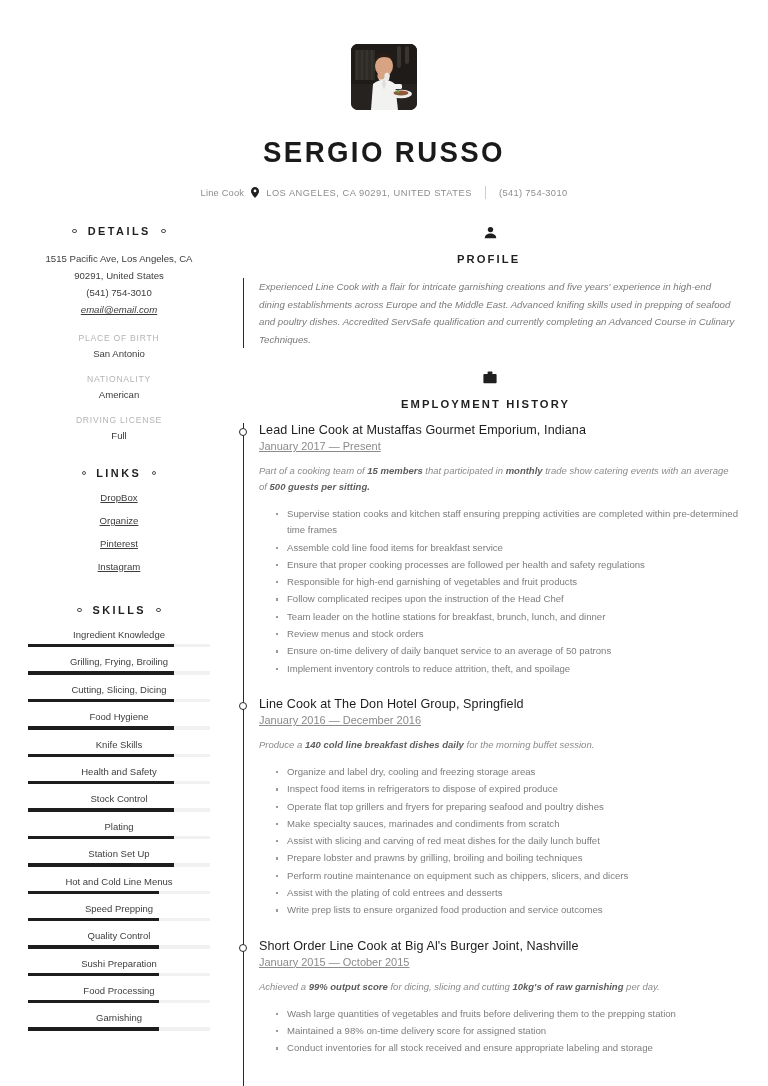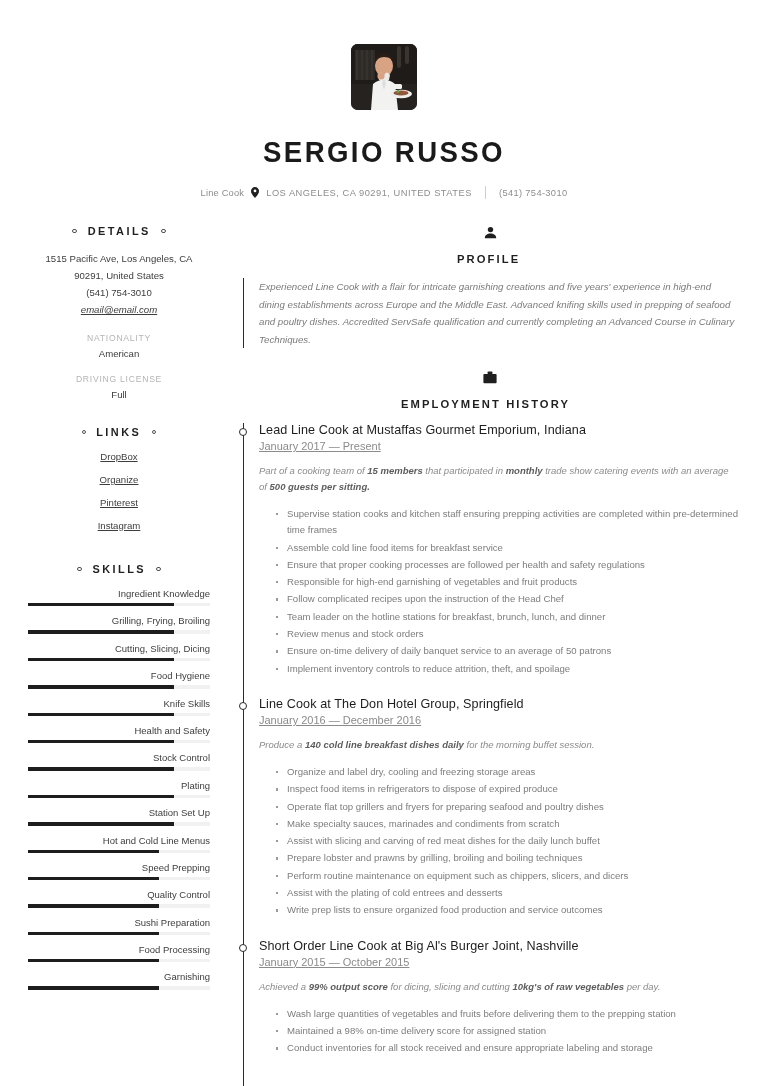--- a/index.html
+++ b/index.html
@@ -99,21 +99,21 @@
     display: block;
     font-size: 9.6px;
     color: #3d3d3d;
     text-decoration: underline;
     margin-bottom: 12px;
   }
 
   .skills { margin-top: 2px; }
   .skill { margin-bottom: 9px; }
   .skill .sname {
-    text-align: right;
+    text-align: center;
     font-size: 9.5px;
     color: #3d3d3d;
     margin-bottom: 4px;
   }
   .bar {
     height: 3.4px;
     background: #f1f1f1;
     width: 100%;
     position: relative;
   }
@@ -275,20 +275,24 @@
       </div>
 
       <div class="addr">
         <div>1515 Pacific Ave, Los Angeles, CA</div>
         <div>90291, United States</div>
         <div>(541) 754-3010</div>
         <div class="mail">email@email.com</div>
       </div>
 
       <div class="field">
+        <div class="lbl">PLACE OF BIRTH</div>
+        <div class="val">San Antonio</div>
+      </div>
+      <div class="field">
         <div class="lbl">NATIONALITY</div>
         <div class="val">American</div>
       </div>
       <div class="field">
         <div class="lbl">DRIVING LICENSE</div>
         <div class="val">Full</div>
       </div>
 
       <div class="block-gap"></div>
 
@@ -465,21 +469,21 @@
               <li>Prepare lobster and prawns by grilling, broiling and boiling techniques</li>
               <li>Perform routine maintenance on equipment such as chippers, slicers, and dicers</li>
               <li>Assist with the plating of cold entrees and desserts</li>
               <li>Write prep lists to ensure organized food production and service outcomes</li>
             </ul>
           </div>
           <div class="emp">
             <span class="dot"></span>
             <div class="role">Short Order Line Cook at  Big Al's Burger Joint, Nashville</div>
             <div class="dates">January 2015 — October 2015</div>
-            <div class="summary"><span>Achieved a </span><b>99% output score</b><span> for dicing, slicing and cutting </span><b>10kg's of raw vegetables</b><span> per day.</span></div>
+            <div class="summary"><span>Achieved a </span><b>99% output score</b><span> for dicing, slicing and cutting </span><b>10kg's of raw garnishing</b><span> per day.</span></div>
             <ul>
               <li>Wash large quantities of vegetables and fruits before delivering them to the prepping station</li>
               <li>Maintained a 98% on-time delivery score for assigned station</li>
               <li>Conduct inventories for all stock received and ensure appropriate labeling and storage</li>
             </ul>
           </div>
         </div>
 
     </div>
   </div>

